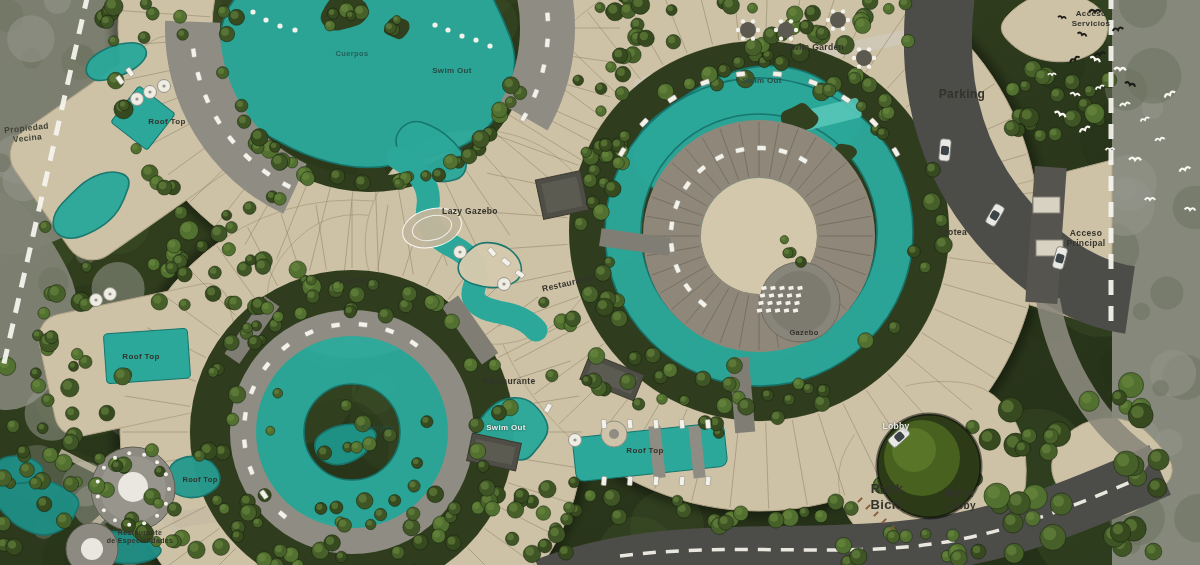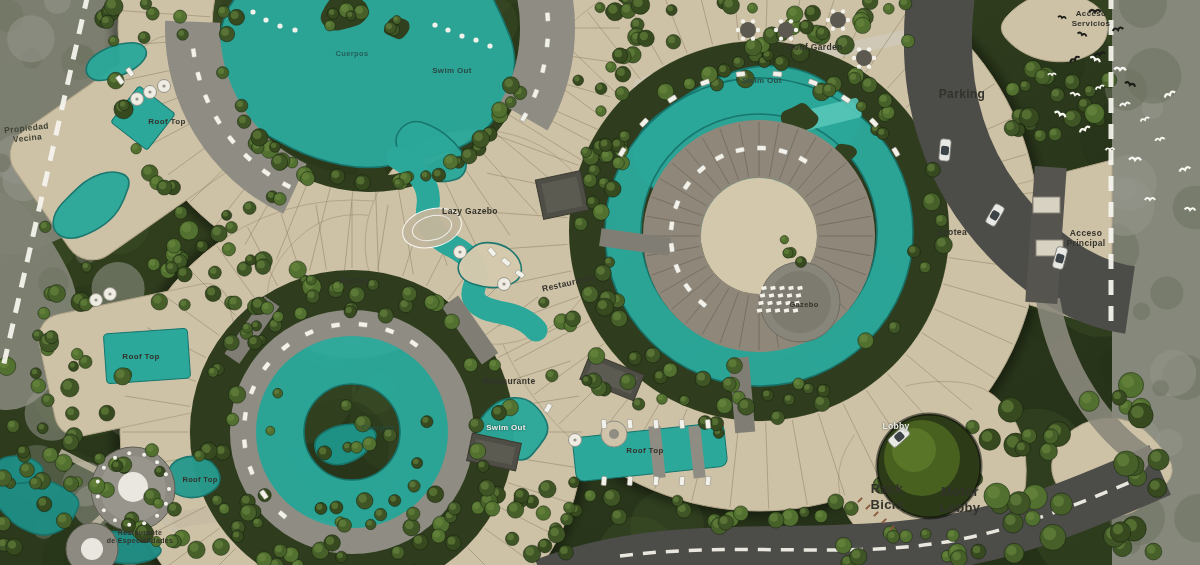--- a/index.html
+++ b/index.html
@@ -1656,40 +1656,40 @@
         <path d="M -4 0 Q -2 -3 0 0 Q 2 -3 4 0" stroke="#1c1c18" stroke-width="1.6" fill="none" transform="translate(1075 60) rotate(-29) scale(1.323943913133789)"></path>
         <path d="M -4 0 Q -2 -3 0 0 Q 2 -3 4 0" stroke="#1c1c18" stroke-width="1.6" fill="none" transform="translate(1095 12) rotate(0) scale(1.462942434923231)"></path>
         <path d="M -4 0 Q -2 -3 0 0 Q 2 -3 4 0" stroke="#1c1c18" stroke-width="1.6" fill="none" transform="translate(1130 85) rotate(20) scale(1.3559004666078374)"></path>
       </g>
     </svg>
   <div id="labelLayer">
       <span class="map-label" style="left: 1091px; top: 19px; transform: translate(-50%, -50%) rotate(0deg); font-size: 8px;">Acceso
 Servicios</span>
       <span class="map-label" style="left: 352px; top: 53px; transform: translate(-50%, -50%) rotate(0deg); font-size: 7.5px; color: rgb(35, 81, 75); opacity: 0.8;">Cuerpos</span>
       <span class="map-label" style="left: 452px; top: 71px; transform: translate(-50%, -50%) rotate(0deg); font-size: 8px; color: rgb(44, 74, 69);">Swim Out</span>
-      <span class="map-label" style="left: 815px; top: 47px; transform: translate(-50%, -50%) rotate(0deg); font-size: 8.5px;">Roof Garden</span>
+      <span class="map-label" style="left: 815px; top: 47px; transform: translate(-50%, -50%) rotate(0deg); font-size: 8.5px;">Swim Garden</span>
       <span class="map-label" style="left: 762px; top: 81px; transform: translate(-50%, -50%) rotate(0deg); font-size: 8px; color: rgb(44, 74, 69);">Swim Out</span>
       <span class="map-label" style="left: 962px; top: 94px; transform: translate(-50%, -50%) rotate(0deg); font-size: 12px;">Parking</span>
       <span class="map-label" style="left: 167px; top: 122px; transform: translate(-50%, -50%) rotate(0deg); font-size: 8px;">Roof Top</span>
       <span class="map-label" style="left: 27px; top: 133px; transform: translate(-50%, -50%) rotate(-6deg); font-size: 8.5px; color: rgb(63, 67, 54);">Propiedad
 Vecina</span>
       <span class="map-label" style="left: 470px; top: 211px; transform: translate(-50%, -50%) rotate(0deg); font-size: 8.5px;">Lazy Gazebo</span>
       <span class="map-label" style="left: 952px; top: 232px; transform: translate(-50%, -50%) rotate(0deg); font-size: 8.5px;">Azotea</span>
       <span class="map-label" style="left: 1086px; top: 238px; transform: translate(-50%, -50%) rotate(0deg); font-size: 8.5px;">Acceso
 Principal</span>
       <span class="map-label" style="left: 354px; top: 281px; transform: translate(-50%, -50%) rotate(0deg); font-size: 8.5px;">Azotea</span>
       <span class="map-label" style="left: 568px; top: 283px; transform: translate(-50%, -50%) rotate(-13deg); font-size: 8.5px;">Restaurante</span>
-      <span class="map-label" style="left: 804px; top: 304px; transform: translate(-50%, -50%) rotate(0deg); font-size: 7.5px;">Gazebo</span>
+      <span class="map-label" style="left: 804px; top: 332px; transform: translate(-50%, -50%) rotate(0deg); font-size: 7.5px;">Gazebo</span>
       <span class="map-label" style="left: 141px; top: 357px; transform: translate(-50%, -50%) rotate(0deg); font-size: 8px;">Roof Top</span>
       <span class="map-label" style="left: 509px; top: 381px; transform: translate(-50%, -50%) rotate(0deg); font-size: 8.5px;">Restaurante</span>
       <span class="map-label light" style="left: 896px; top: 426px; transform: translate(-50%, -50%) rotate(0deg); font-size: 8.5px; color: rgb(236, 237, 231);">Lobby</span>
       <span class="map-label" style="left: 378px; top: 427px; transform: translate(-50%, -50%) rotate(0deg); font-size: 7.5px; color: rgb(35, 81, 75); opacity: 0.7;">Cuerpos</span>
       <span class="map-label light" style="left: 506px; top: 428px; transform: translate(-50%, -50%) rotate(0deg); font-size: 8px; color: rgb(238, 241, 236);">Swim Out</span>
       <span class="map-label" style="left: 645px; top: 451px; transform: translate(-50%, -50%) rotate(0deg); font-size: 8px;">Roof Top</span>
       <span class="map-label" style="left: 200px; top: 479px; transform: translate(-50%, -50%) rotate(0deg); font-size: 7.5px;">Roof Top</span>
       <span class="map-label" style="left: 887px; top: 497px; transform: translate(-50%, -50%) rotate(0deg); font-size: 13px;">Rack
 Bicis</span>
-      <span class="map-label" style="left: 960px; top: 500px; transform: translate(-50%, -50%) rotate(0deg); font-size: 13px;">Motor
+      <span class="map-label" style="left: 960px; top: 500px; transform: translate(-50%, -50%) rotate(0deg); font-size: 10px;">Motor
 Lobby</span>
       <span class="map-label" style="left: 140px; top: 537px; transform: translate(-50%, -50%) rotate(0deg); font-size: 7px;">Restaurante
 de Especialidades</span>
     </div>
 </div>
 
 </body></html>

